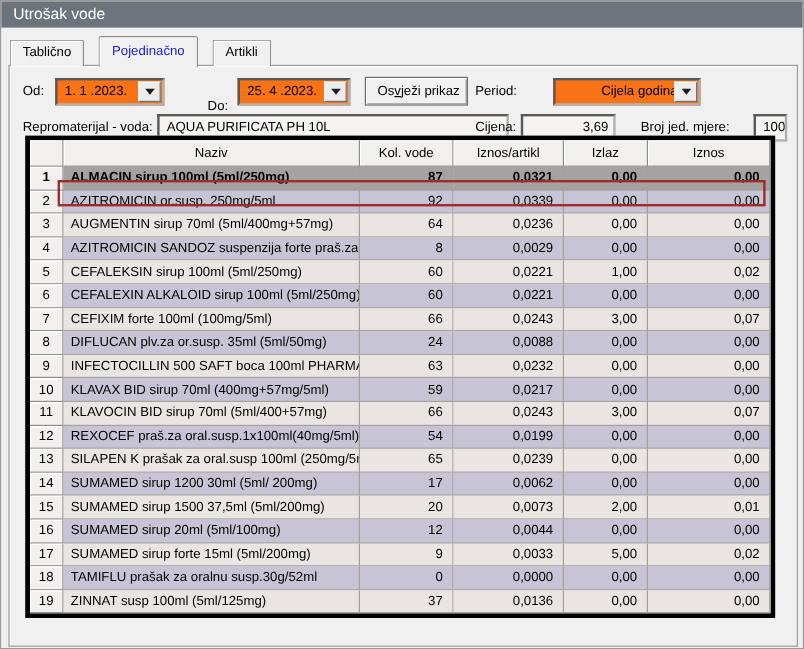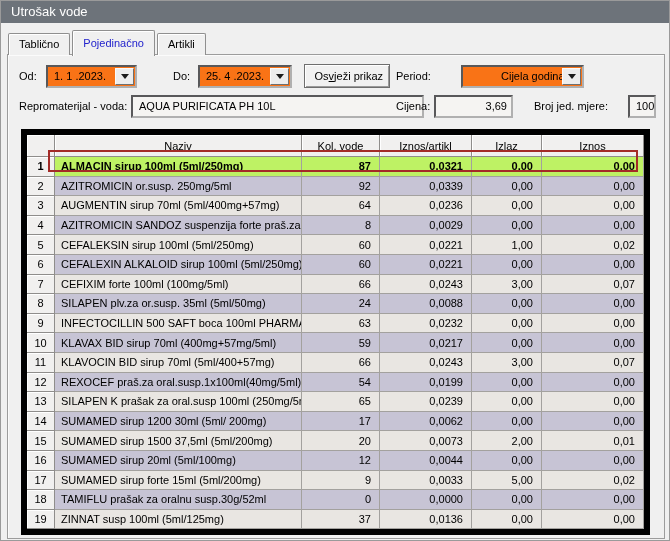--- a/index.html
+++ b/index.html
@@ -9,21 +9,21 @@
     font-family:"Liberation Sans",sans-serif;color:#000;
   }
   .titlebar{
     position:absolute;left:0;top:0;width:100%;height:22px;
     background:#6d737a;color:#fff;font-size:13px;line-height:22px;
     padding-left:10px;box-sizing:border-box;
   }
   
   .tabs{position:absolute;left:7px;top:29px;height:25px;display:flex;align-items:flex-end;z-index:3;}
   .tab{
-    height:21px;line-height:21px;padding:0 10px;margin-right:2px;
+    height:21px;line-height:21px;padding:0 10px;margin-right:12px;
     background:#f0f0f0;border:1px solid #8f8f8f;border-bottom:none;
     border-radius:2px 2px 0 0;box-shadow:inset 1px 1px 0 #fff;
     font-size:11px;cursor:default;
   }
   .tab.active{
     height:25px;line-height:24px;margin-bottom:-1px;z-index:4;
     color:#2222cc;position:relative;
   }
   
   .pane{
@@ -48,44 +48,44 @@
   }
   .tri{width:0;height:0;border-left:4px solid transparent;border-right:4px solid transparent;border-top:5px solid #1c1c1c;}
   .btn{
     position:absolute;left:303px;top:63px;width:86px;height:24px;z-index:2;
     background:#f1f1f1;border:1px solid #6e6e6e;box-sizing:border-box;
     box-shadow:inset 1px 1px 0 #fff,inset -1px -1px 0 #9a9a9a;
     font-size:11px;font-family:"Liberation Sans",sans-serif;text-align:right;line-height:21px;cursor:default;
   }
   
   .grid{
-    position:absolute;left:20px;top:128px;z-index:2;
+    position:absolute;left:20px;top:112px;z-index:2;
     border-collapse:separate;border-spacing:0;table-layout:fixed;width:617px;
-    border:6px solid #000000;background:#fff;font-size:11px;
+    border:4px solid #000000;background:#fff;font-size:11px;
   }
   .grid th{
     height:21px;background:#f1f0ef;font-weight:normal;font-size:11px;
     border-right:1px solid #8f8d8b;border-bottom:1px solid #8f8d8b;
     box-shadow:inset 1px 1px 0 #fff;padding:0;text-align:center;white-space:nowrap;overflow:hidden;
   }
   .grid td{
     height:18.6px;padding:0;white-space:nowrap;overflow:hidden;
     border-right:1px solid #a3a19e;border-bottom:1px solid #a3a19e;line-height:18px;
   }
   .grid td.numcol{
     background:#f1f0ef;text-align:center;
     border-right:1px solid #8f8d8b;border-bottom:1px solid #8f8d8b;
     box-shadow:inset 1px 1px 0 #fff;
   }
   .grid td.naziv{text-align:left;padding-left:6px;}
   .grid td.num{text-align:right;padding-right:8px;}
   tr.light td{background:#e9e6e2;}
   tr.lav td{background:#c7c4d5;}
   tr.light td.numcol, tr.lav td.numcol, tr.sel td.numcol{background:#f1f0ef;}
-  tr.sel td{background:#bef264;font-weight:bold;}
+  tr.sel td{background:#a3a3a3;font-weight:bold;}
   .sel-outline{
     position:absolute;left:47px;top:149px;width:590px;height:22px;
     border:2px solid #a32b27;box-sizing:border-box;z-index:6;pointer-events:none;
   }
   .col-num{width:28px}.col-naziv{width:247px}.col-kol{width:78px}
   .col-iza{width:92px}.col-izl{width:70px}.col-izn{width:102px}
 </style>
 </head>
 <body>
 
@@ -104,21 +104,21 @@
   <div class="pane"></div>
 
   <div class="lbl" style="left:18px;top:64px;">Od:</div>
   <div class="field combo" style="left:45px;top:64px;width:91px;">
     <span class="txt">1. 1 .2023.</span>
     <span class="drop">
         <span class="tri"></span>
       </span>
   </div>
 
-  <div class="lbl" style="left:172px;top:64px;text-align:right;">Do:</div>
+  <div class="lbl" style="left:172px;top:77px;text-align:right;">Do:</div>
   <div class="field combo" style="left:197px;top:64px;width:94px;">
     <span class="txt">25. 4 .2023.</span>
     <span class="drop">
         <span class="tri"></span>
       </span>
   </div>
 
   <button class="btn">Os<u>v</u>ježi prikaz</button>
 
   <div class="lbl" style="left:395px;top:64px;">Period:</div>
@@ -215,21 +215,21 @@
         <tr class="light">
           <td class="numcol">7</td>
           <td class="naziv">CEFIXIM forte 100ml (100mg/5ml)</td>
           <td class="num">66</td>
           <td class="num">0,0243</td>
           <td class="num">3,00</td>
           <td class="num">0,07</td>
         </tr>
         <tr class="lav">
           <td class="numcol">8</td>
-          <td class="naziv">SILAPEN plv.za or.susp. 35ml (5ml/50mg)</td>
+          <td class="naziv">DIFLUCAN plv.za or.susp. 35ml (5ml/50mg)</td>
           <td class="num">24</td>
           <td class="num">0,0088</td>
           <td class="num">0,00</td>
           <td class="num">0,00</td>
         </tr>
         <tr class="light">
           <td class="numcol">9</td>
           <td class="naziv">INFECTOCILLIN 500 SAFT boca 100ml PHARMAS</td>
           <td class="num">63</td>
           <td class="num">0,0232</td>

